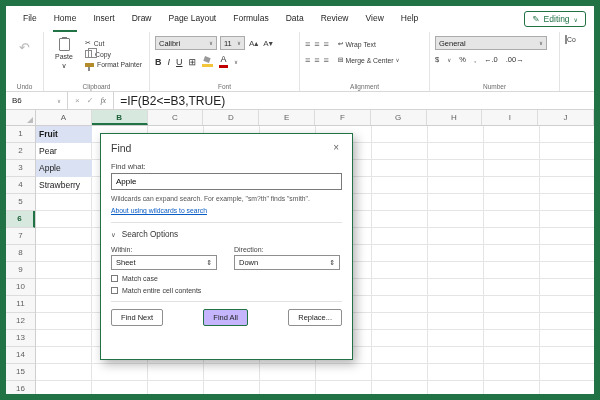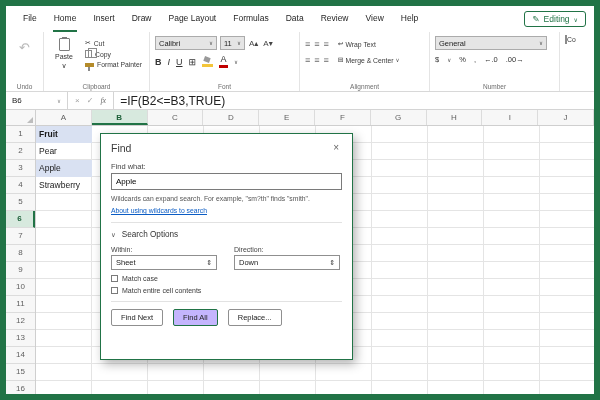--- a/index.html
+++ b/index.html
@@ -94,21 +94,21 @@
   .so-row{ display:flex; align-items:flex-end; gap:6px; font-size:8.2px; color:#333; }
   .so-row .chev{ font-size:6.5px; color:#555; }
   .sel-row{ display:flex; gap:17px; margin-top:7px; }
   .sel-col{ width:106px; }
   .sel-col .lbl{ font-size:7px; color:#444; margin-bottom:2px; }
   .dd{ height:15px; border:1px solid #8f8f8f; background:#fff; display:flex; align-items:center; justify-content:space-between; padding:0 4px; font-size:7.5px; color:#222; }
   .dd .ud{ font-size:7px; color:#333; }
   .chk-row{ display:flex; align-items:center; gap:4px; margin-top:5px; font-size:7px; color:#3a3a3a; }
   .chk-row:first-of-type{ margin-top:10px; }
   .box{ width:7px; height:7px; border:1px solid #7a7a7a; background:#fff; }
-  .btn-row{ display:flex; justify-content:flex-start; gap:10px; margin-top:4px; }
+  .btn-row{ display:flex; justify-content:space-between; gap:18px; margin-top:4px; }
   .btn{ font-size:7.5px; color:#222; background:#fff; border:1px solid #8f8f8f; border-radius:2px; padding:3px 9px; font-family:"Liberation Sans", sans-serif; }
   .btn.primary{ background:#c4b5fd; border-color:#217346; }
 </style>
 </head>
 <body>
 
 <div class="window">
 
   <div class="tabbar">
     <div class="tab">File</div>

